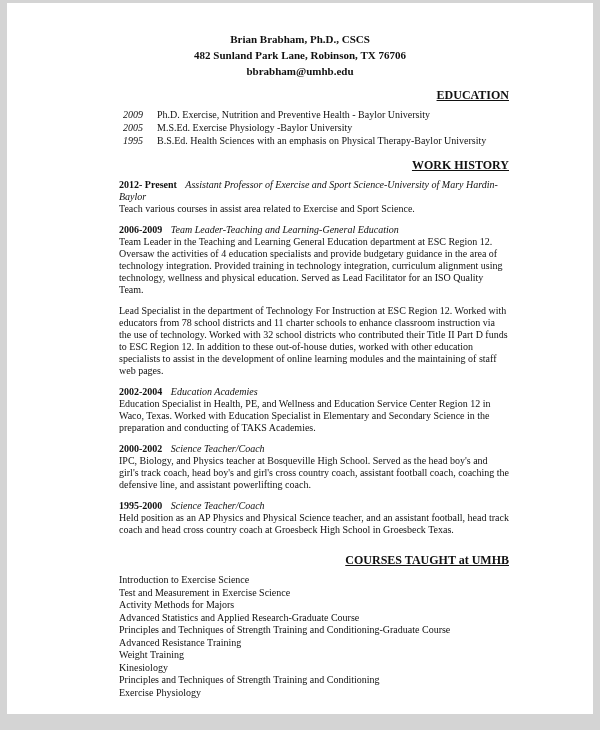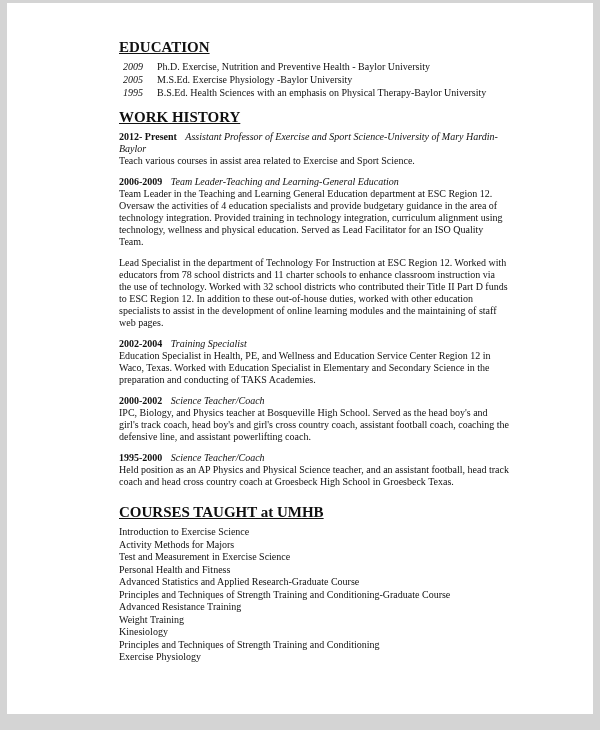--- a/index.html
+++ b/index.html
@@ -23,25 +23,26 @@
   }
   
   .doc-header {
     margin: 0 -84px 8px -112px;
     text-align: center;
     font-weight: bold;
     font-size: 11px;
     line-height: 16px;
   }
   .section-heading {
-    font-size: 15px;
+    font-size: 12px;
     font-weight: bold;
     text-decoration: underline;
     margin: 12px 0 7px 0;
     line-height: 13px;
+    text-align: right;
   }
   .section-heading.first { margin-top: 10px; }
   .section-heading.courses { margin-top: 18px; }
   .edu-row { display: flex; margin: 0 0 1px 4px; justify-content: space-between; }
   .edu-year {
     font-style: italic;
     width: 34px;
     flex: 0 0 34px;
   }
   .edu-text { flex: 1; }
@@ -50,20 +51,25 @@
   .job-years { font-weight: bold; }
   .job-title { font-style: italic; margin-left: 6px; }
   .job-desc { margin: 0; }
   .course-item { line-height: 12.5px; }
 </style>
 </head>
 <body>
 
 <div class="page">
 
+  <div class="doc-header">
+    <div>Brian Brabham, Ph.D., CSCS</div>
+    <div>482 Sunland Park Lane, Robinson, TX 76706</div>
+    <div>bbrabham@umhb.edu</div>
+  </div>
 
   <div class="section-heading first">EDUCATION</div>
 
   <div class="edu-row">
     <span class="edu-year">2009</span>
     <span class="edu-text">Ph.D. Exercise, Nutrition and Preventive Health - Baylor University</span>
   </div>
   <div class="edu-row">
     <span class="edu-year">2005</span>
     <span class="edu-text">M.S.Ed. Exercise Physiology -Baylor University</span>
@@ -91,21 +97,21 @@
     <p class="job-desc">Team Leader in the Teaching and Learning General Education department at ESC Region 12. Oversaw the activities of 4 education specialists and provide budgetary guidance in the area of technology integration. Provided training in technology integration, curriculum alignment using technology, wellness and physical education. Served as Lead Facilitator for an ISO Quality Team.</p>
   </div>
 
   <div class="job">
     <p class="job-desc">Lead Specialist in the department of Technology For Instruction at ESC Region 12. Worked with educators from 78 school districts and 11 charter schools to enhance classroom instruction via the use of technology. Worked with 32 school districts who contributed their Title II Part D funds to ESC Region 12. In addition to these out-of-house duties, worked with other education specialists to assist in the development of online learning modules and the maintaining of staff web pages.</p>
   </div>
 
   <div class="job">
     <p class="job-head">
       <span class="job-years">2002-2004</span>
-      <span class="job-title">Training Specialist</span>
+      <span class="job-title">Education Academies</span>
     </p>
     <p class="job-desc">Education Specialist in Health, PE, and Wellness and Education Service Center Region 12 in Waco, Texas. Worked with Education Specialist in Elementary and Secondary Science in the preparation and conducting of TAKS Academies.</p>
   </div>
 
   <div class="job">
     <p class="job-head">
       <span class="job-years">2000-2002</span>
       <span class="job-title">Science Teacher/Coach</span>
     </p>
     <p class="job-desc">IPC, Biology, and Physics teacher at Bosqueville High School. Served as the head boy's and girl's track coach, head boy's and girl's cross country coach, assistant football coach, coaching the defensive line, and assistant powerlifting coach.</p>
@@ -115,23 +121,22 @@
     <p class="job-head">
       <span class="job-years">1995-2000</span>
       <span class="job-title">Science Teacher/Coach</span>
     </p>
     <p class="job-desc">Held position as an AP Physics and Physical Science teacher, and an assistant football, head track coach and head cross country coach at Groesbeck High School in Groesbeck Texas.</p>
   </div>
 
   <div class="section-heading courses">COURSES TAUGHT at UMHB</div>
 
   <div class="course-item">Introduction to Exercise Science</div>
+  <div class="course-item">Test and Measurement in Exercise Science</div>
   <div class="course-item">Activity Methods for Majors</div>
-  <div class="course-item">Test and Measurement in Exercise Science</div>
-  <div class="course-item">Personal Health and Fitness</div>
   <div class="course-item">Advanced Statistics and Applied Research-Graduate Course</div>
   <div class="course-item">Principles and Techniques of Strength Training and Conditioning-Graduate Course</div>
   <div class="course-item">Advanced Resistance Training</div>
   <div class="course-item">Weight Training</div>
   <div class="course-item">Kinesiology</div>
   <div class="course-item">Principles and Techniques of Strength Training and Conditioning</div>
   <div class="course-item">Exercise Physiology</div>
 
 </div>
 

